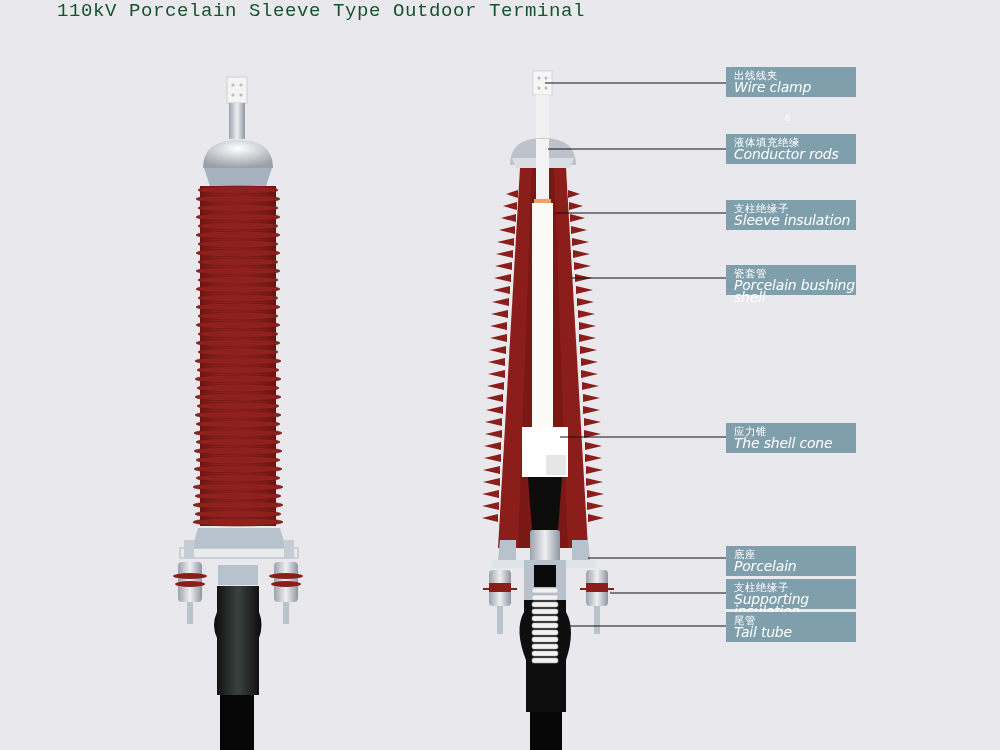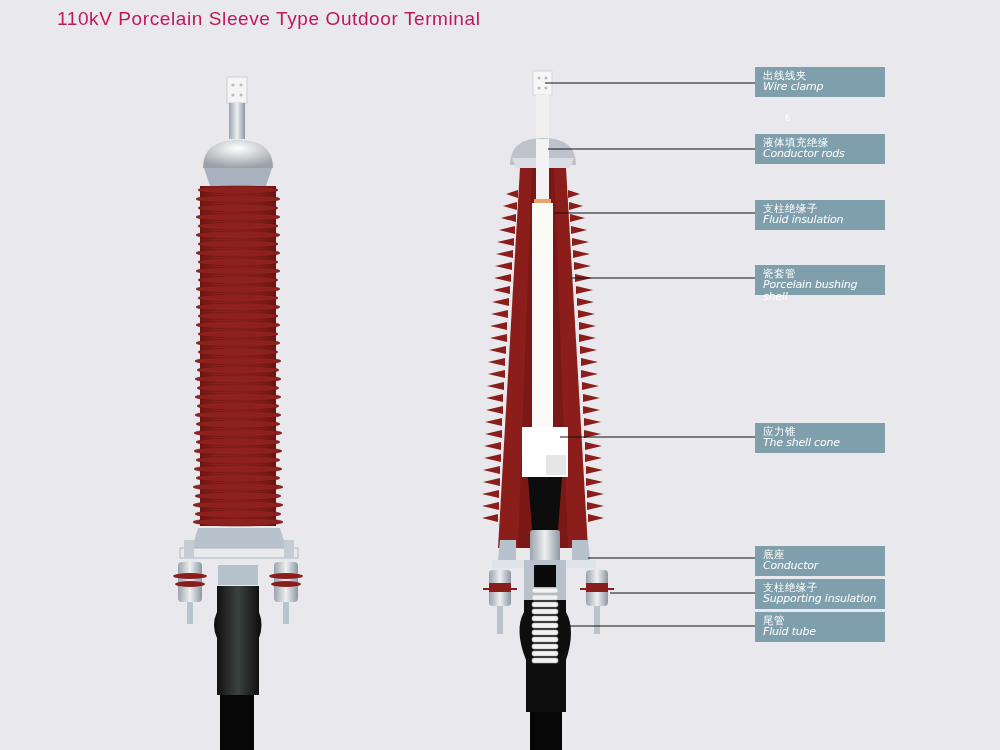--- a/index.html
+++ b/index.html
@@ -3,33 +3,33 @@
 <meta charset="utf-8">
 <style>
   html, body { margin:0; padding:0; }
   body {
     width:1000px; height:750px; overflow:hidden;
     background:#e9e8ed;
     font-family:"DejaVu Sans", sans-serif;
     position:relative;
   }
   .title {
-    position:absolute; left:57px; top:8px;
-    font-size:19px; letter-spacing:0.6px; color:#be185d;
-    font-family:Liberation Sans, sans-serif;
+    position:absolute; left:57px; top:0;
+    font-size:19px; letter-spacing:0.6px; color:#14532d;
+    font-family:Liberation Mono, monospace;
   }
   svg.art { position:absolute; left:0; top:0; }
   .label {
-    position:absolute; left:755px; width:130px; height:30px;
+    position:absolute; left:726px; width:130px; height:30px;
     background:#7f9fad; color:#fff;
     box-sizing:border-box; padding:2px 0 0 8px;
     line-height:12px;
   }
   .label .cn { font-size:10.5px; display:block; letter-spacing:0.5px; }
-  .label .en { font-size:11px; font-style:italic; display:block; letter-spacing:-0.2px; }
+  .label .en { font-size:14px; font-style:italic; display:block; letter-spacing:-0.2px; }
   .num { position:absolute; left:785px; top:114px; font-size:8px; color:#fff; }
 </style>
 </head>
 <body>
 
 <div class="title">110kV Porcelain Sleeve Type Outdoor Terminal</div>
 
 <svg class="art" width="1000" height="750" viewBox="0 0 1000 750">
   <defs>
     <linearGradient id="red" x1="0" x2="1">
@@ -263,34 +263,34 @@
 <div class="label" style="top:67px">
   <span class="cn">出线线夹</span>
   <span class="en">Wire clamp</span>
 </div>
 <div class="label" style="top:134px">
   <span class="cn">液体填充绝缘</span>
   <span class="en">Conductor rods</span>
 </div>
 <div class="label" style="top:200px">
   <span class="cn">支柱绝缘子</span>
-  <span class="en">Fluid insulation</span>
+  <span class="en">Sleeve insulation</span>
 </div>
 <div class="label" style="top:265px">
   <span class="cn">瓷套管</span>
   <span class="en">Porcelain bushing shell</span>
 </div>
 <div class="label" style="top:423px">
   <span class="cn">应力锥</span>
   <span class="en">The shell cone</span>
 </div>
 <div class="label" style="top:546px">
   <span class="cn">底座</span>
-  <span class="en">Conductor</span>
+  <span class="en">Porcelain</span>
 </div>
 <div class="label" style="top:579px">
   <span class="cn">支柱绝缘子</span>
   <span class="en">Supporting insulation</span>
 </div>
 <div class="label" style="top:612px">
   <span class="cn">尾管</span>
-  <span class="en">Fluid tube</span>
+  <span class="en">Tail tube</span>
 </div>
 
 </body></html>

